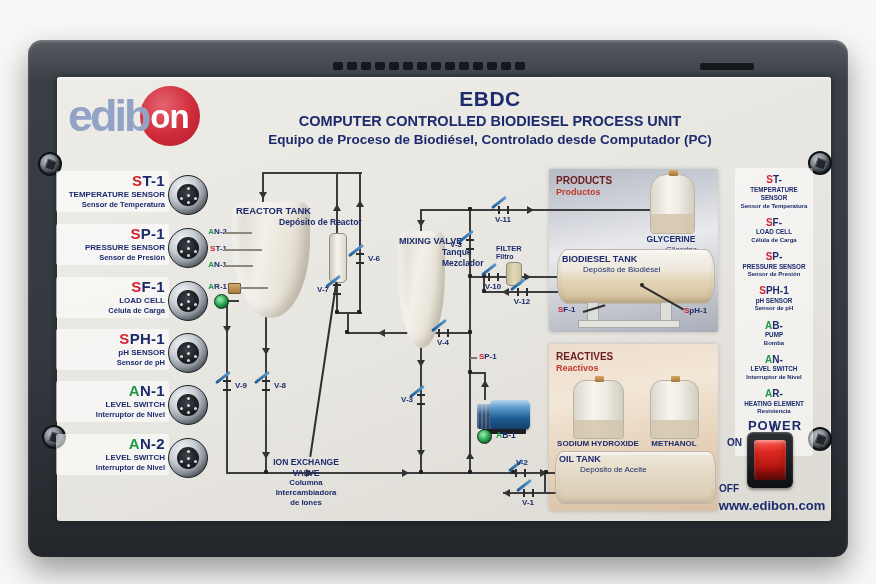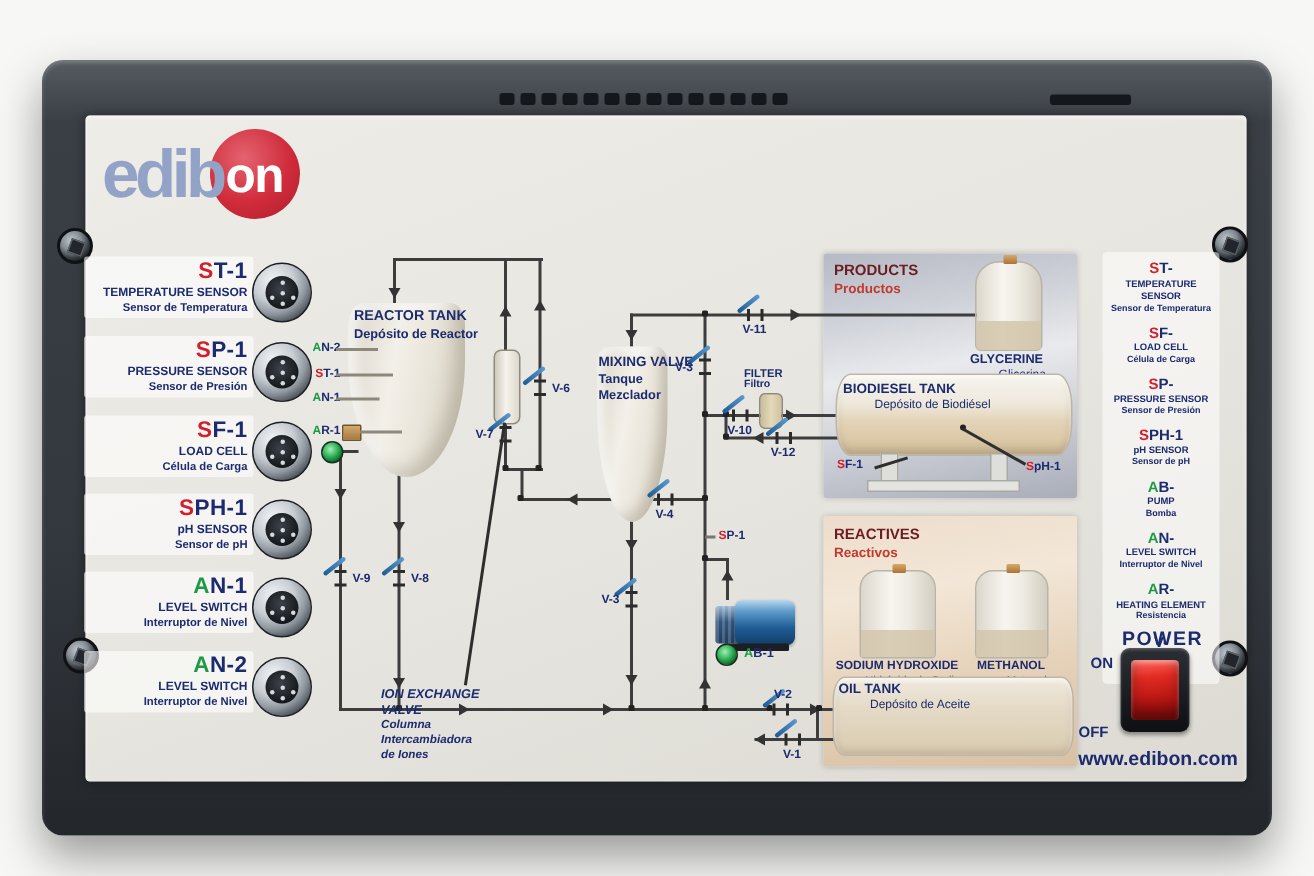--- a/index.html
+++ b/index.html
@@ -51,21 +51,21 @@
         background:linear-gradient(90deg,#1d5causes) ;background:linear-gradient(90deg,#1d5a94,#5b9bd0);transform:rotate(-38deg);}
   .valve .tka,.valve .tkb{position:absolute;background:#2b2b2b;}
   .valve.h .tka{width:2px;height:8px;left:-5px;top:-4px;} .valve.h .tkb{width:2px;height:8px;left:4px;top:-4px;}
   .valve.v .tka{width:8px;height:2px;left:-4px;top:-5px;} .valve.v .tkb{width:8px;height:2px;left:-4px;top:4px;}
   .vlabel{position:absolute;font-size:8px;font-weight:bold;color:#1c2b6e;white-space:nowrap;}
   .valve.lb .vlabel{top:5px;left:0;transform:translateX(-50%);}
   .valve.la .vlabel{bottom:6px;left:2px;transform:translateX(-50%);}
   .valve.ll .vlabel{right:8px;top:-4px;}
   .valve.lr .vlabel{left:8px;top:-4px;}
   .tname{font-size:9.5px;font-weight:bold;color:#1c2b6e;line-height:1.25;}
-  .tsub{font-size:8.5px;font-weight:bold;color:#1c2b6e;line-height:1.25;}
+  .tsub{font-size:8.5px;font-weight:bold;color:#1c2b6e;line-height:1.25;margin-left:43px;}
   .probe{position:absolute;height:1.5px;background:#8d887c;}
   .probelabel{position:absolute;width:24px;text-align:right;font-size:8px;font-weight:bold;line-height:1;}
   .pl{position:absolute;height:1.5px;background:#2e2e2e;transform-origin:0 50%;}
   .led{position:absolute;width:13px;height:13px;border-radius:50%;border:1px solid #15301c;
        background:radial-gradient(circle at 40% 35%,#9ff0b4,#2fae57 45%,#0d5f27 78%,#063a16);}
   .bigpanel{position:absolute;width:169px;border-radius:2px;box-shadow:0 0 4px rgba(0,0,0,.18);}
   .products{left:549px;top:169px;height:163px;
        background:linear-gradient(170deg,#b6bac4 0%,#cfd2d9 25%,#e9eaed 46%,#cdd0d7 70%,#a9adb8 100%);}
   .reactives{left:549px;top:344px;height:167px;
        background:linear-gradient(170deg,#eddccb 0%,#f3e7d7 30%,#e6d2ba 62%,#d8c0a3 100%);}
@@ -131,20 +131,25 @@
   <div class="screw" style="left:42px;top:425px;"></div>
   <div class="screw" style="left:808px;top:151px;"></div>
   <div class="screw" style="left:808px;top:427px;"></div>
 
   <div class="brandrow">
     <span class="brandtxt">edib</span>
     <span class="brandcircle">
         <span>on</span>
       </span>
   </div>
+  <div class="titleblock">
+    <div class="model">EBDC</div>
+    <div class="t-en">COMPUTER CONTROLLED BIODIESEL PROCESS UNIT</div>
+    <div class="t-es">Equipo de Proceso de Biodiésel, Controlado desde Computador (PC)</div>
+  </div>
 
   <div class="clabel abs" style="left:56px;top:171px;">
     <div class="ccode"><span class="red">S</span><span class="navy">T-1</span></div>
     <div class="cl1">TEMPERATURE SENSOR</div>
     <div class="cl2">Sensor de Temperatura</div>
   </div>
   <div class="conn abs" style="left:168px;top:175px;"></div>
 
   <div class="clabel abs" style="left:56px;top:224px;">
     <div class="ccode"><span class="red">S</span><span class="navy">P-1</span></div>
@@ -258,21 +263,21 @@
   <div class="probelabel" style="left:203px;top:261px;"><span class="green">A</span><span class="navy">N-1</span></div>
   <div class="probe" style="left:224px;top:265px;width:29px;"></div>
   <div class="probelabel" style="left:203px;top:283px;"><span class="green">A</span><span class="navy">R-1</span></div>
   <div class="abs" style="left:228px;top:283px;width:11px;height:9px;background:linear-gradient(#d2a96f,#a87a3e);border:1px solid #6f5426;border-radius:1px;"></div>
   <div class="probe" style="left:240px;top:287px;width:28px;"></div>
   <div class="led" style="left:214px;top:294px;"></div>
 
   <div class="abs" style="left:329px;top:233px;width:16px;height:48px;border:1px solid #8f8a80;border-radius:5px;
        background:linear-gradient(90deg,#cfc9bd,#f5f3ec 45%,#ddd8cc);"></div>
   <div class="pl" style="left:310px;top:456px;width:177px;transform:rotate(-81.5deg);"></div>
-  <div class="abs" style="left:254px;top:457px;width:84px;text-align:left;font-style:italic;">
+  <div class="abs" style="left:264px;top:457px;width:84px;text-align:center;">
     <div style="font-size:8.5px;font-weight:bold;color:#1c2b6e;line-height:1.25;">ION EXCHANGE</div>
     <div style="font-size:8.5px;font-weight:bold;color:#1c2b6e;line-height:1.25;">VALVE</div>
     <div style="font-size:7.8px;font-weight:bold;color:#1c2b6e;line-height:1.25;">Columna</div>
     <div style="font-size:7.8px;font-weight:bold;color:#1c2b6e;line-height:1.25;">Intercambiadora</div>
     <div style="font-size:7.8px;font-weight:bold;color:#1c2b6e;line-height:1.25;">de Iones</div>
   </div>
 
   <div class="abs" style="left:398px;top:231px;width:47px;height:117px;border-radius:8px 8px 50% 50% / 10px 10px 74px 74px;
        background:linear-gradient(100deg,#d9d4c8 0%,#f3f0e9 40%,#eae5da 65%,#d0cabc 100%);
        box-shadow:inset -5px -4px 8px rgba(120,110,90,.28), inset 4px 3px 6px rgba(255,255,255,.7);"></div>

